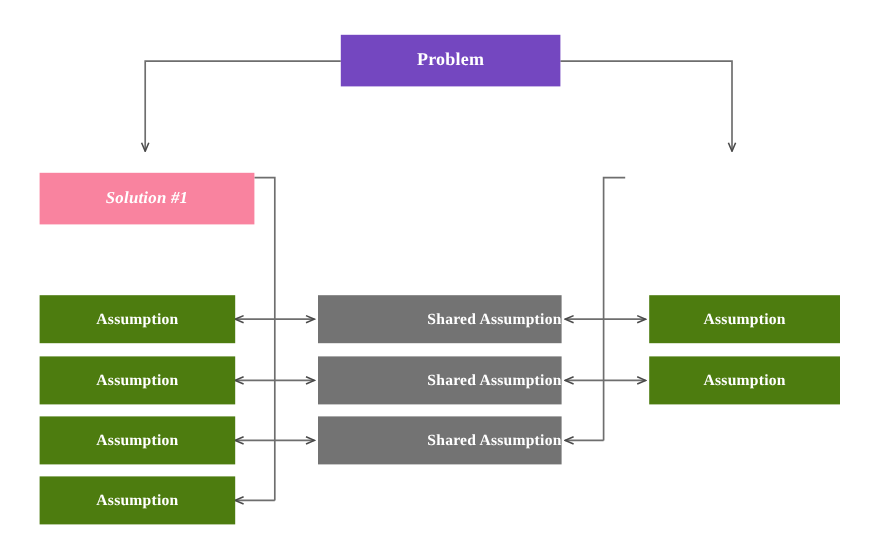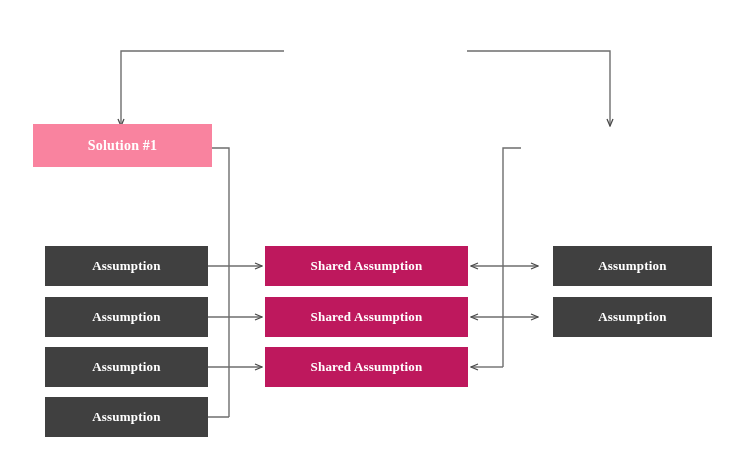--- a/index.html
+++ b/index.html
@@ -32,27 +32,27 @@
   }
   .node-problem {
     background: #7447c0;
     font-size: 15px;
   }
   .node-solution {
     background: #f9839f;
     font-size: 14px;
   }
   .node-assumption {
-    background: #404040;
+    background: #4d7c0f;
     font-size: 13px;
-    margin-left: 12px;
   }
   .node-shared {
-    background: #be185d;
+    background: #737373;
     font-size: 13px;
+    justify-content: flex-end;
   }
   svg.links {
     position: absolute;
     left: 0;
     top: 0;
     width: 730px;
     height: 454px;
     pointer-events: none;
   }
   .link-path {
@@ -92,22 +92,25 @@
 
     <path class="link-path" d="M229,417 L196,417" marker-end="url(#arrow-end)"></path>
 
     <path class="link-path" d="M471,266 L538,266" marker-start="url(#arrow-start)" marker-end="url(#arrow-end)"></path>
 
     <path class="link-path" d="M471,317 L538,317" marker-start="url(#arrow-start)" marker-end="url(#arrow-end)"></path>
 
     <path class="link-path" d="M503,367 L471,367" marker-end="url(#arrow-end)"></path>
   </svg>
 
+  <div class="node node-problem" style="left:284px; top:29px; width:183px; height:43px;">
+    <span>Problem</span>
+  </div>
 
-  <div class="node node-solution" style="left:33px; top:124px; width:179px; height:43px;">
+  <div class="node node-solution" style="left:33px; top:144px; width:179px; height:43px;font-style:italic;">
     <span>Solution #1</span>
   </div>
 
 
   <div class="node node-assumption" style="left:33px; top:246px; width:163px; height:40px;">
     <span>Assumption</span>
   </div>
   <div class="node node-assumption" style="left:33px; top:297px; width:163px; height:40px;">
     <span>Assumption</span>
   </div>

